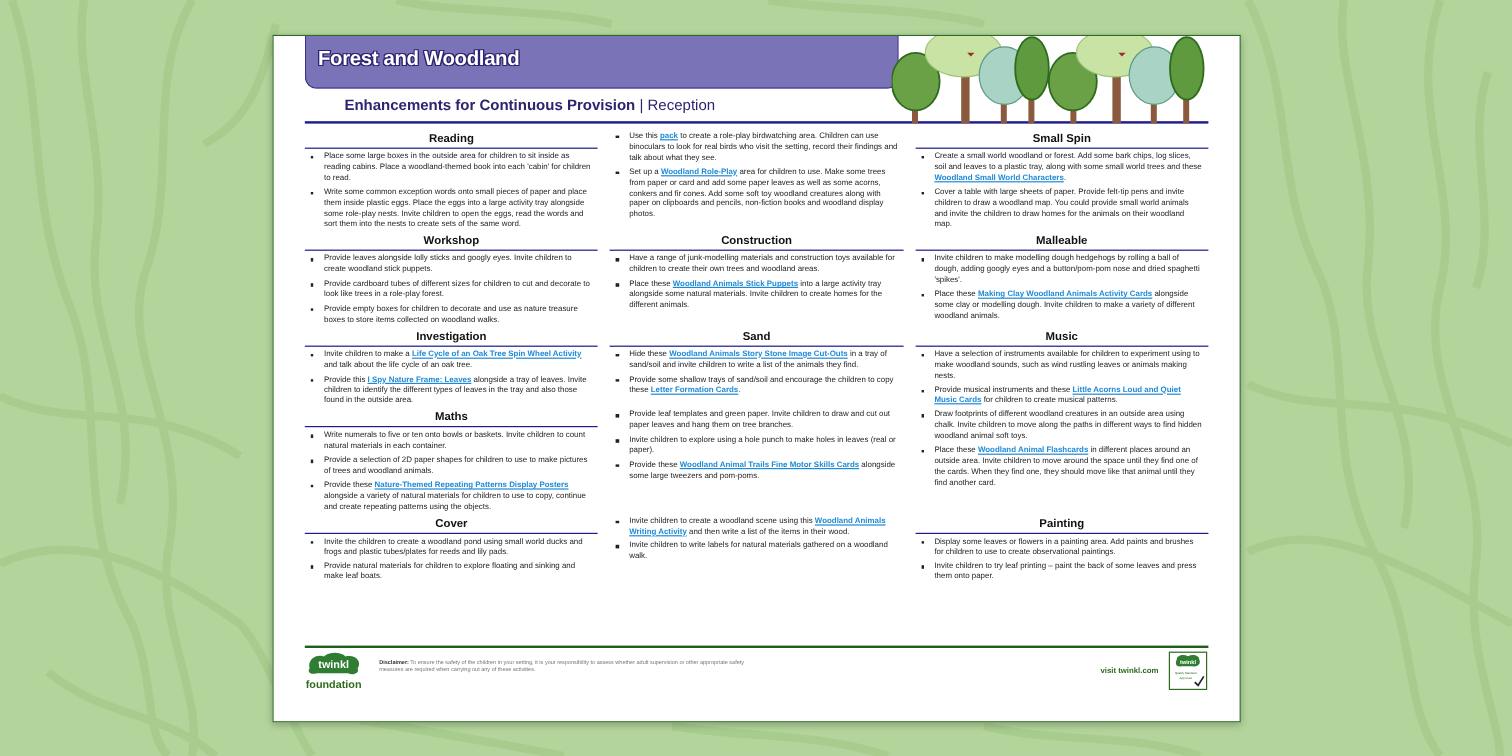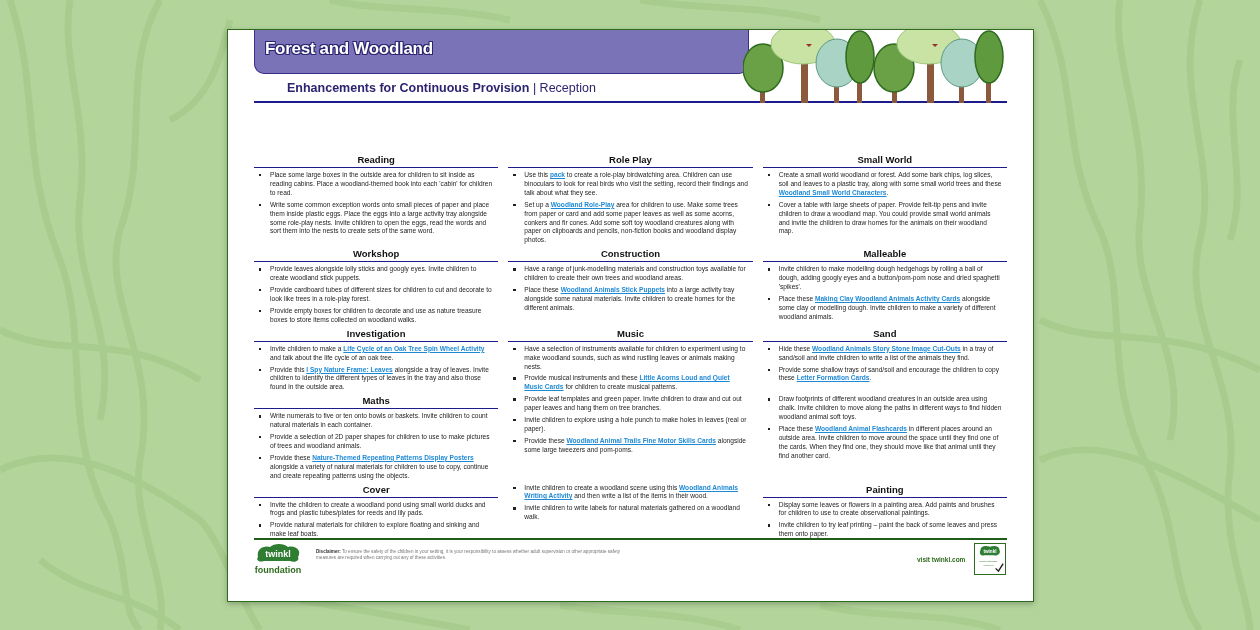--- a/index.html
+++ b/index.html
@@ -30,21 +30,21 @@
     position: absolute; left: 26px; top: 51px; font-size: 12.5px; font-weight: bold; color: #2c2470; margin-left: 33px;
   }
   .subtitle .sep, .subtitle .level { font-weight: normal; }
   .title-rule {
     position: absolute; left: 26px; top: 71px; width: 753px; height: 2px; background: #1b1b8c;
   }
   .trees { position: absolute; left: 515px; top: 0; width: 265px; height: 73px; }
 
   .grid {
     position: absolute; left: 26px; top: 80px; width: 753px;
-    display: grid; grid-template-columns: 1fr 1fr 1fr; column-gap: 10px; margin-top: 44px;
+    display: grid; grid-template-columns: 1fr 1fr 1fr; column-gap: 10px;
   }
   .section { display: flex; flex-direction: column; }
   .sec-title {
     text-align: center; font-size: 9.5px; font-weight: bold; color: #111;
     padding-bottom: 2px; border-bottom: 1.5px solid #1b1b8c; margin-bottom: 3px;
   }
   .sec-list { list-style: none; margin: 0; padding: 0 4px 0 0; }
   .sec-list li {
     position: relative; padding-left: 16px; font-size: 6.6px; line-height: 8.9px;
     color: #1d1d1d; margin-bottom: 3px;
@@ -135,28 +135,27 @@
 
   <div class="grid">
     <div class="section">
         <div class="sec-title">Reading</div>
         <ul class="sec-list">
           <li><span>Place some large boxes in the outside area for children to sit inside as reading cabins. Place a woodland-themed book into each 'cabin' for children to read.</span></li>
           <li><span>Write some common exception words onto small pieces of paper and place them inside plastic eggs. Place the eggs into a large activity tray alongside some role-play nests. Invite children to open the eggs, read the words and sort them into the nests to create sets of the same word.</span></li>
         </ul>
       </div>
     <div class="section">
-        <div class="sec-title">Role Play</div>
         <ul class="sec-list">
           <li><span>Use this </span><a class="lnk">pack</a><span> to create a role-play birdwatching area. Children can use binoculars to look for real birds who visit the setting, record their findings and talk about what they see.</span></li>
           <li><span>Set up a </span><a class="lnk">Woodland Role-Play</a><span> area for children to use. Make some trees from paper or card and add some paper leaves as well as some acorns, conkers and fir cones. Add some soft toy woodland creatures along with paper on clipboards and pencils, non-fiction books and woodland display photos.</span></li>
         </ul>
       </div>
     <div class="section">
-        <div class="sec-title">Small World</div>
+        <div class="sec-title">Small Spin</div>
         <ul class="sec-list">
           <li><span>Create a small world woodland or forest. Add some bark chips, log slices, soil and leaves to a plastic tray, along with some small world trees and these </span><a class="lnk">Woodland Small World Characters</a><span>.</span></li>
           <li><span>Cover a table with large sheets of paper. Provide felt-tip pens and invite children to draw a woodland map. You could provide small world animals and invite the children to draw homes for the animals on their woodland map.</span></li>
         </ul>
       </div>
     <div class="section">
         <div class="sec-title">Workshop</div>
         <ul class="sec-list">
           <li><span>Provide leaves alongside lolly sticks and googly eyes. Invite children to create woodland stick puppets.</span></li>
           <li><span>Provide cardboard tubes of different sizes for children to cut and decorate to look like trees in a role-play forest.</span></li>
@@ -178,31 +177,31 @@
         </ul>
       </div>
     <div class="section">
         <div class="sec-title">Investigation</div>
         <ul class="sec-list">
           <li><span>Invite children to make a </span><a class="lnk">Life Cycle of an Oak Tree Spin Wheel Activity</a><span> and talk about the life cycle of an oak tree.</span></li>
           <li><span>Provide this </span><a class="lnk">I Spy Nature Frame: Leaves</a><span> alongside a tray of leaves. Invite children to identify the different types of leaves in the tray and also those found in the outside area.</span></li>
         </ul>
       </div>
     <div class="section">
+        <div class="sec-title">Sand</div>
+        <ul class="sec-list">
+          <li><span>Hide these </span><a class="lnk">Woodland Animals Story Stone Image Cut-Outs</a><span> in a tray of sand/soil and invite children to write a list of the animals they find.</span></li>
+          <li><span>Provide some shallow trays of sand/soil and encourage the children to copy these </span><a class="lnk">Letter Formation Cards</a><span>.</span></li>
+        </ul>
+      </div>
+    <div class="section">
         <div class="sec-title">Music</div>
         <ul class="sec-list">
           <li><span>Have a selection of instruments available for children to experiment using to make woodland sounds, such as wind rustling leaves or animals making nests.</span></li>
           <li><span>Provide musical instruments and these </span><a class="lnk">Little Acorns Loud and Quiet Music Cards</a><span> for children to create musical patterns.</span></li>
-        </ul>
-      </div>
-    <div class="section">
-        <div class="sec-title">Sand</div>
-        <ul class="sec-list">
-          <li><span>Hide these </span><a class="lnk">Woodland Animals Story Stone Image Cut-Outs</a><span> in a tray of sand/soil and invite children to write a list of the animals they find.</span></li>
-          <li><span>Provide some shallow trays of sand/soil and encourage the children to copy these </span><a class="lnk">Letter Formation Cards</a><span>.</span></li>
         </ul>
       </div>
     <div class="section">
         <div class="sec-title">Maths</div>
         <ul class="sec-list">
           <li><span>Write numerals to five or ten onto bowls or baskets. Invite children to count natural materials in each container.</span></li>
           <li><span>Provide a selection of 2D paper shapes for children to use to make pictures of trees and woodland animals.</span></li>
           <li><span>Provide these </span><a class="lnk">Nature-Themed Repeating Patterns Display Posters</a><span> alongside a variety of natural materials for children to use to copy, continue and create repeating patterns using the objects.</span></li>
         </ul>
       </div>

